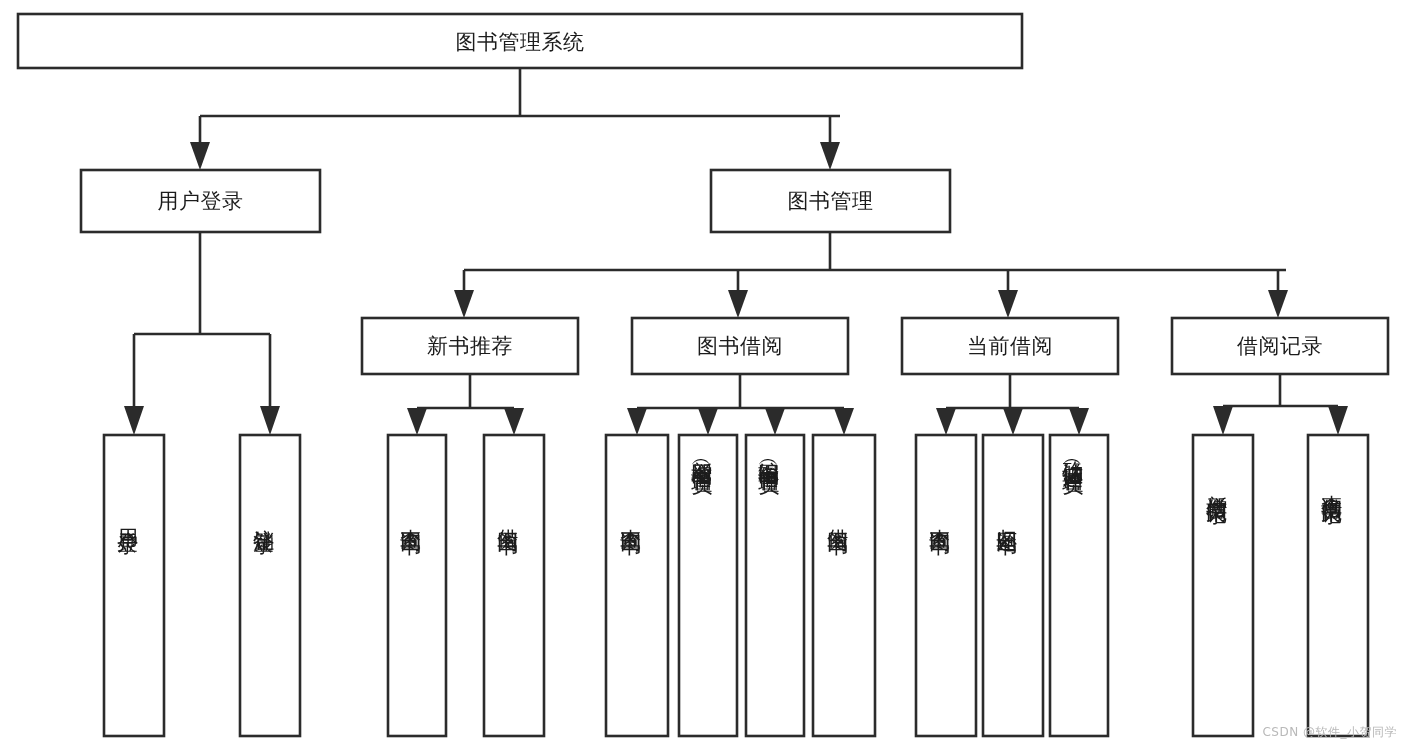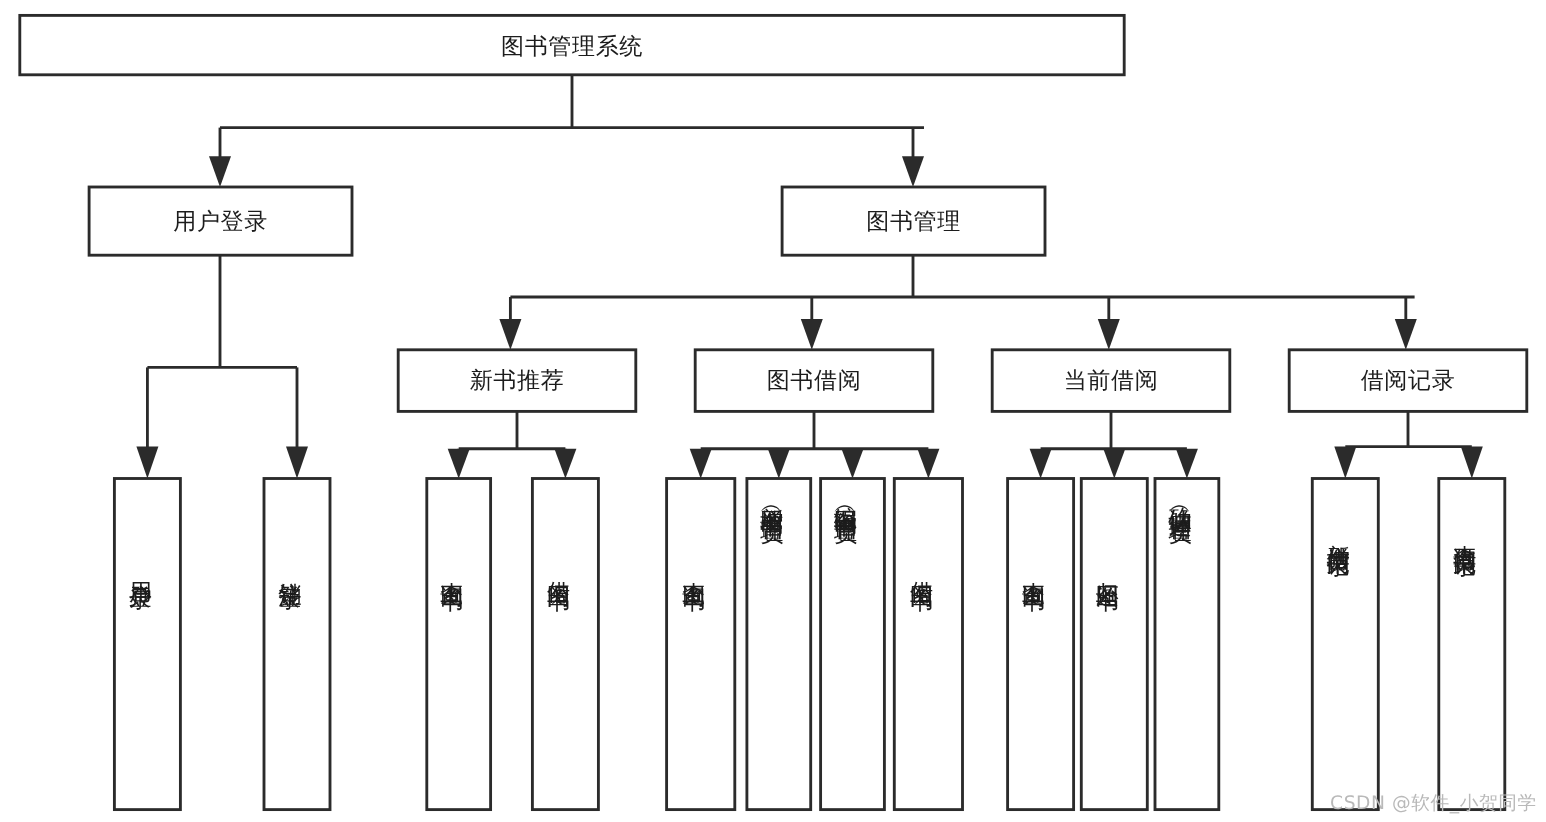--- a/index.html
+++ b/index.html
@@ -62,21 +62,21 @@
     letter-spacing: 2px;
     white-space: nowrap;
     text-align: left;
     pointer-events: none;
   }
   .watermark {
     position: absolute;
     right: 8px;
     bottom: 6px;
     font-family: "DejaVu Sans", "Liberation Sans", sans-serif;
-    font-size: 17px;
+    font-size: 12px;
     color: #b9b9b9;
     letter-spacing: 0.5px;
     white-space: nowrap;
   }
 </style>
 </head>
 <body>
 
 <div id="chart-root">
 

